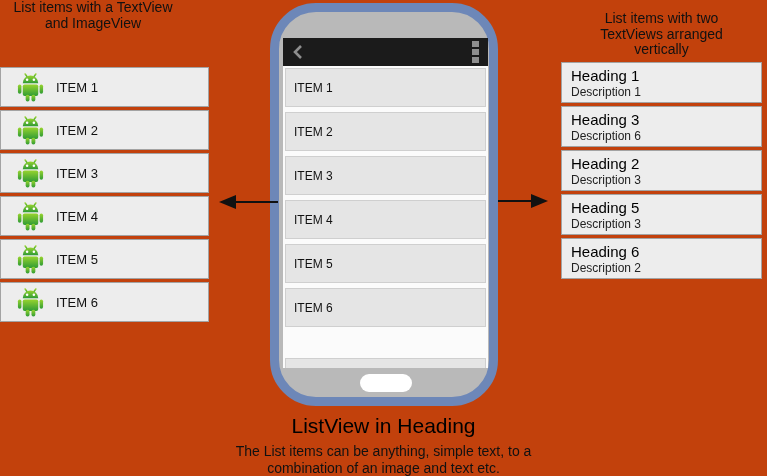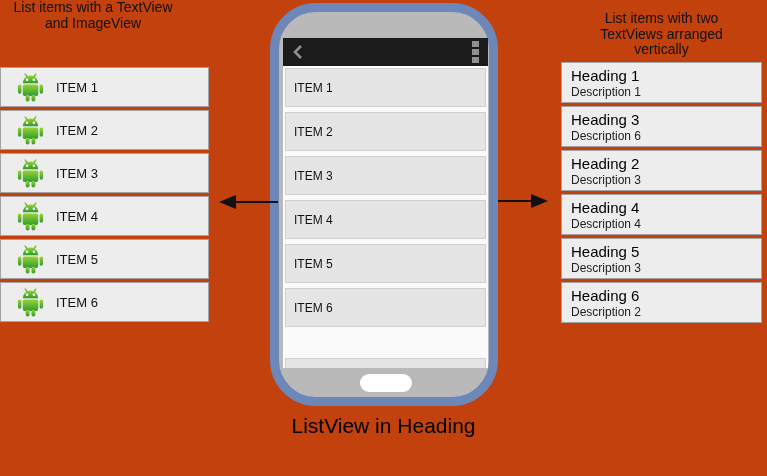--- a/index.html
+++ b/index.html
@@ -153,24 +153,20 @@
     </div>
     <div class="rrow">
       <div class="rrow-h">Heading 3</div>
       <div class="rrow-d">Description 6</div>
     </div>
     <div class="rrow">
       <div class="rrow-h">Heading 2</div>
       <div class="rrow-d">Description 3</div>
     </div>
     <div class="rrow">
-      <div class="rrow-h">Heading 4</div>
-      <div class="rrow-d">Description 4</div>
-    </div>
-    <div class="rrow">
       <div class="rrow-h">Heading 5</div>
       <div class="rrow-d">Description 3</div>
     </div>
     <div class="rrow">
       <div class="rrow-h">Heading 6</div>
       <div class="rrow-d">Description 2</div>
     </div>
   </div>
 
   <div class="phone">
@@ -211,14 +207,17 @@
     </div>
     <div class="home-pill"></div>
   </div>
 
   <div class="arrow-line al-line"></div>
   <div class="arrow-head al-head"></div>
   <div class="arrow-line ar-line"></div>
   <div class="arrow-head ar-head"></div>
 
   <div class="caption-title">ListView in Heading</div>
+  <div class="caption-sub">
+    <span>The List items can be anything, simple text, to a combination of an image and text etc.</span>
+  </div>
 
 </div>
 
 </body></html>

